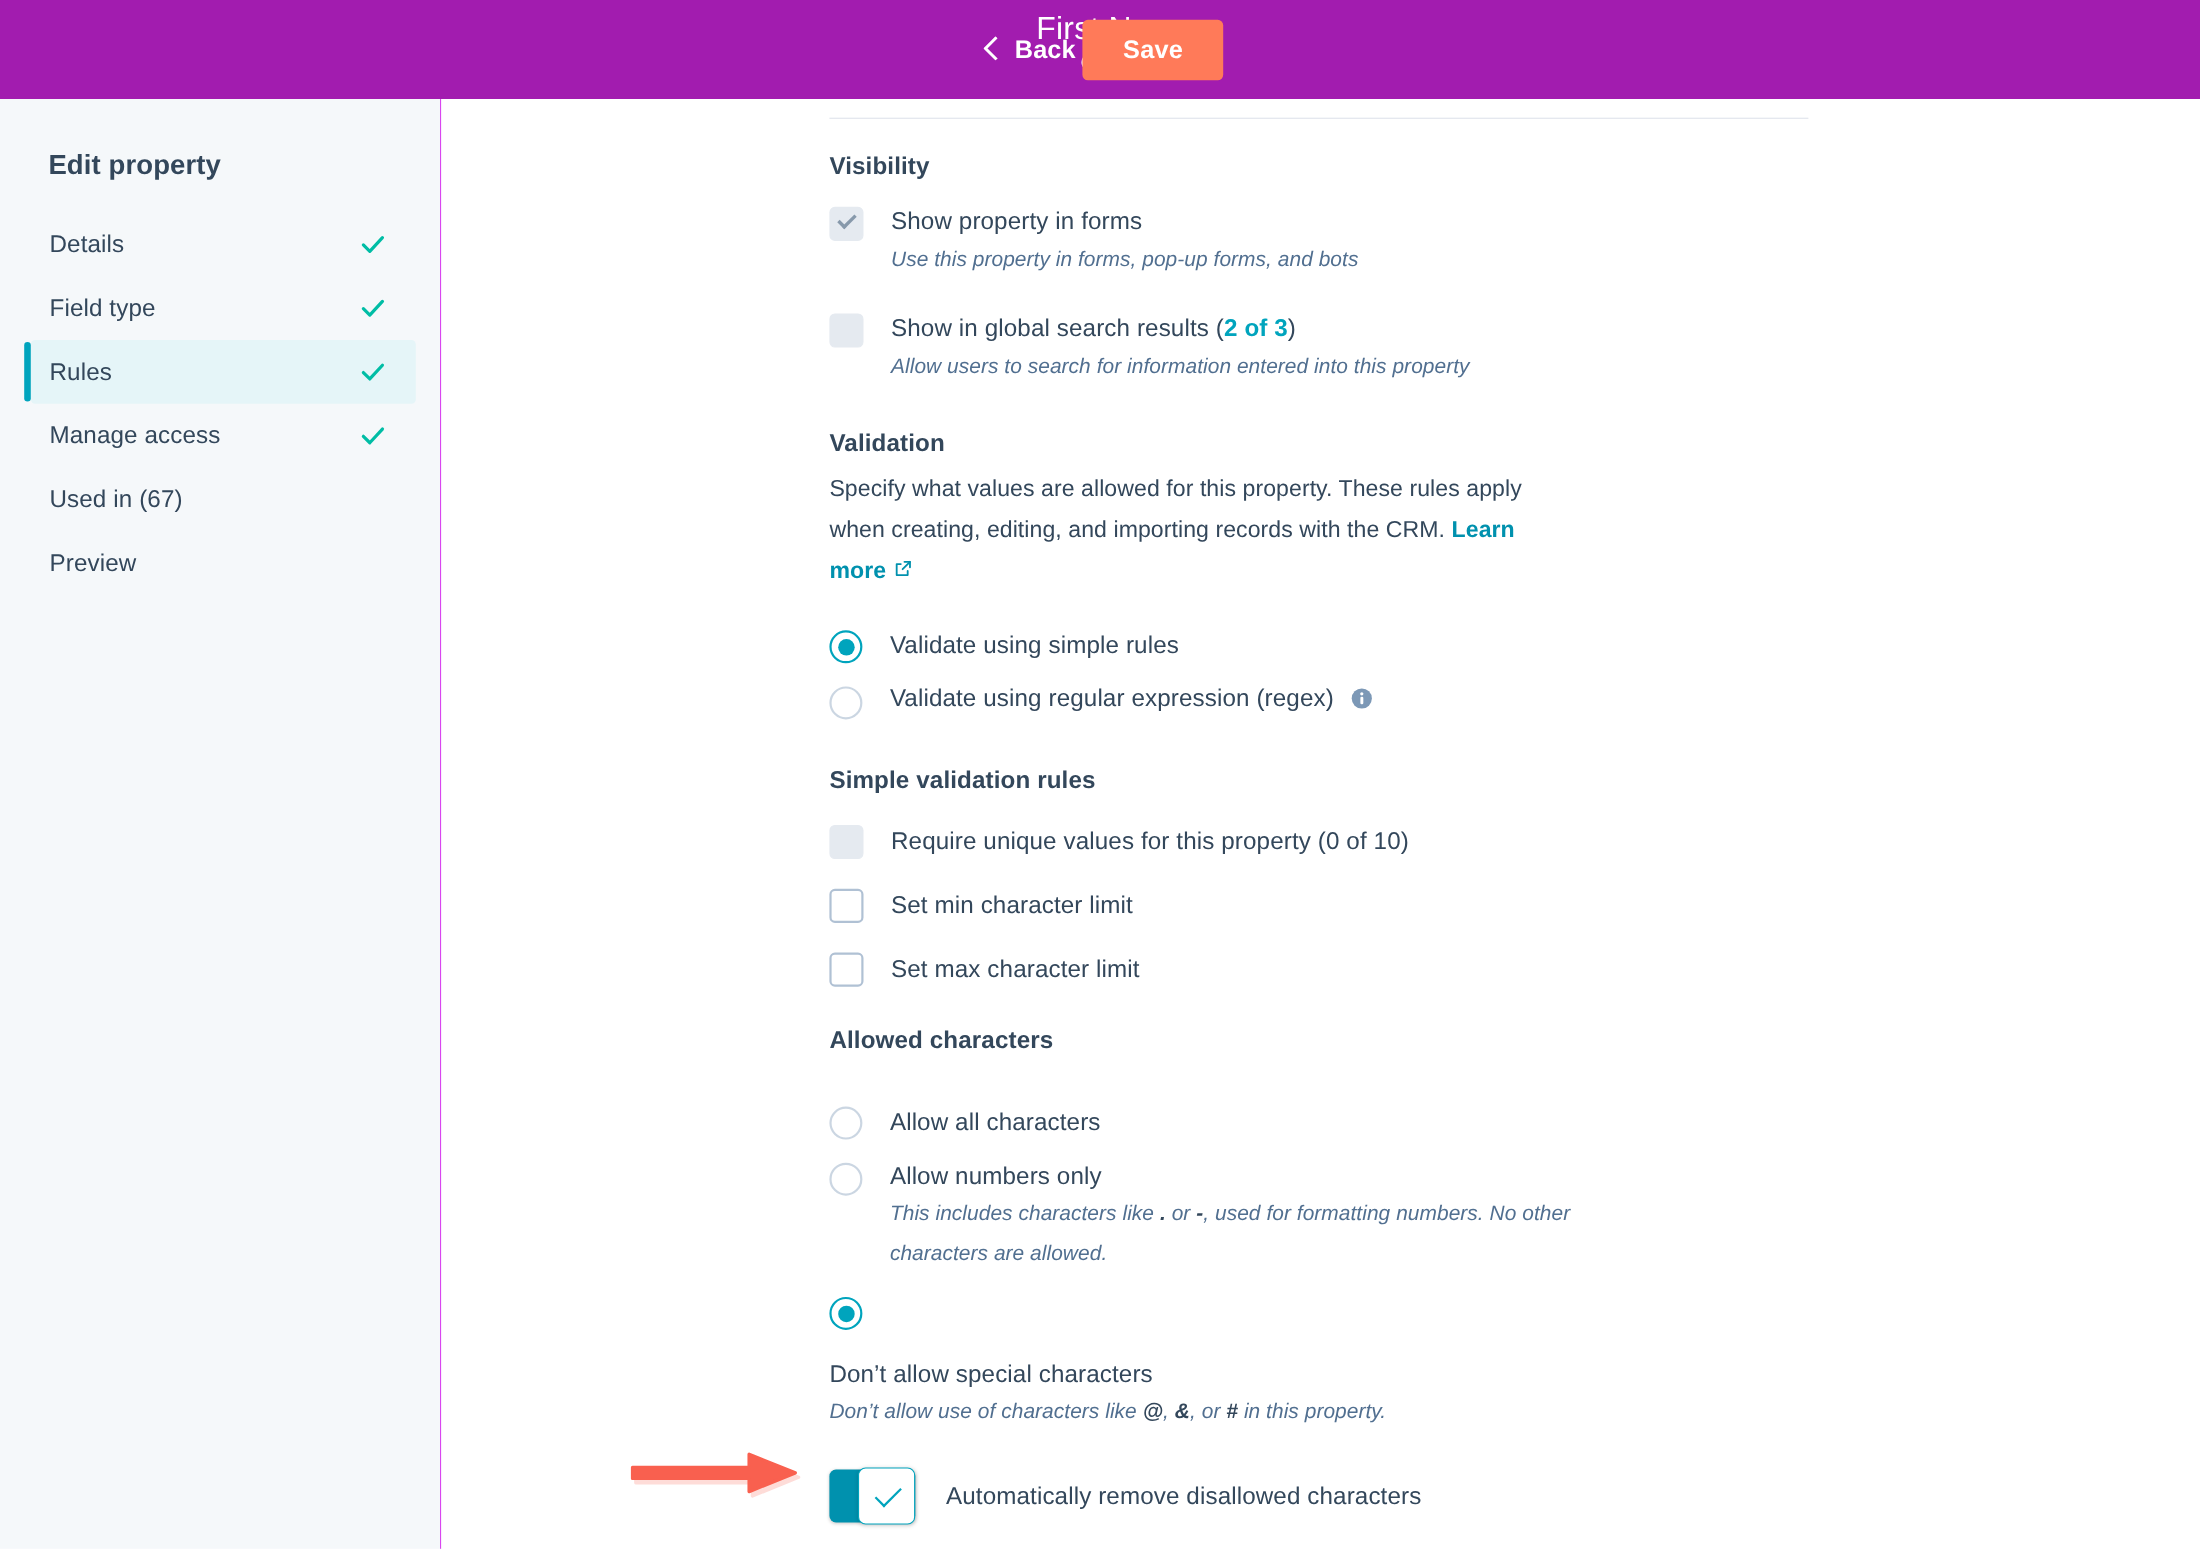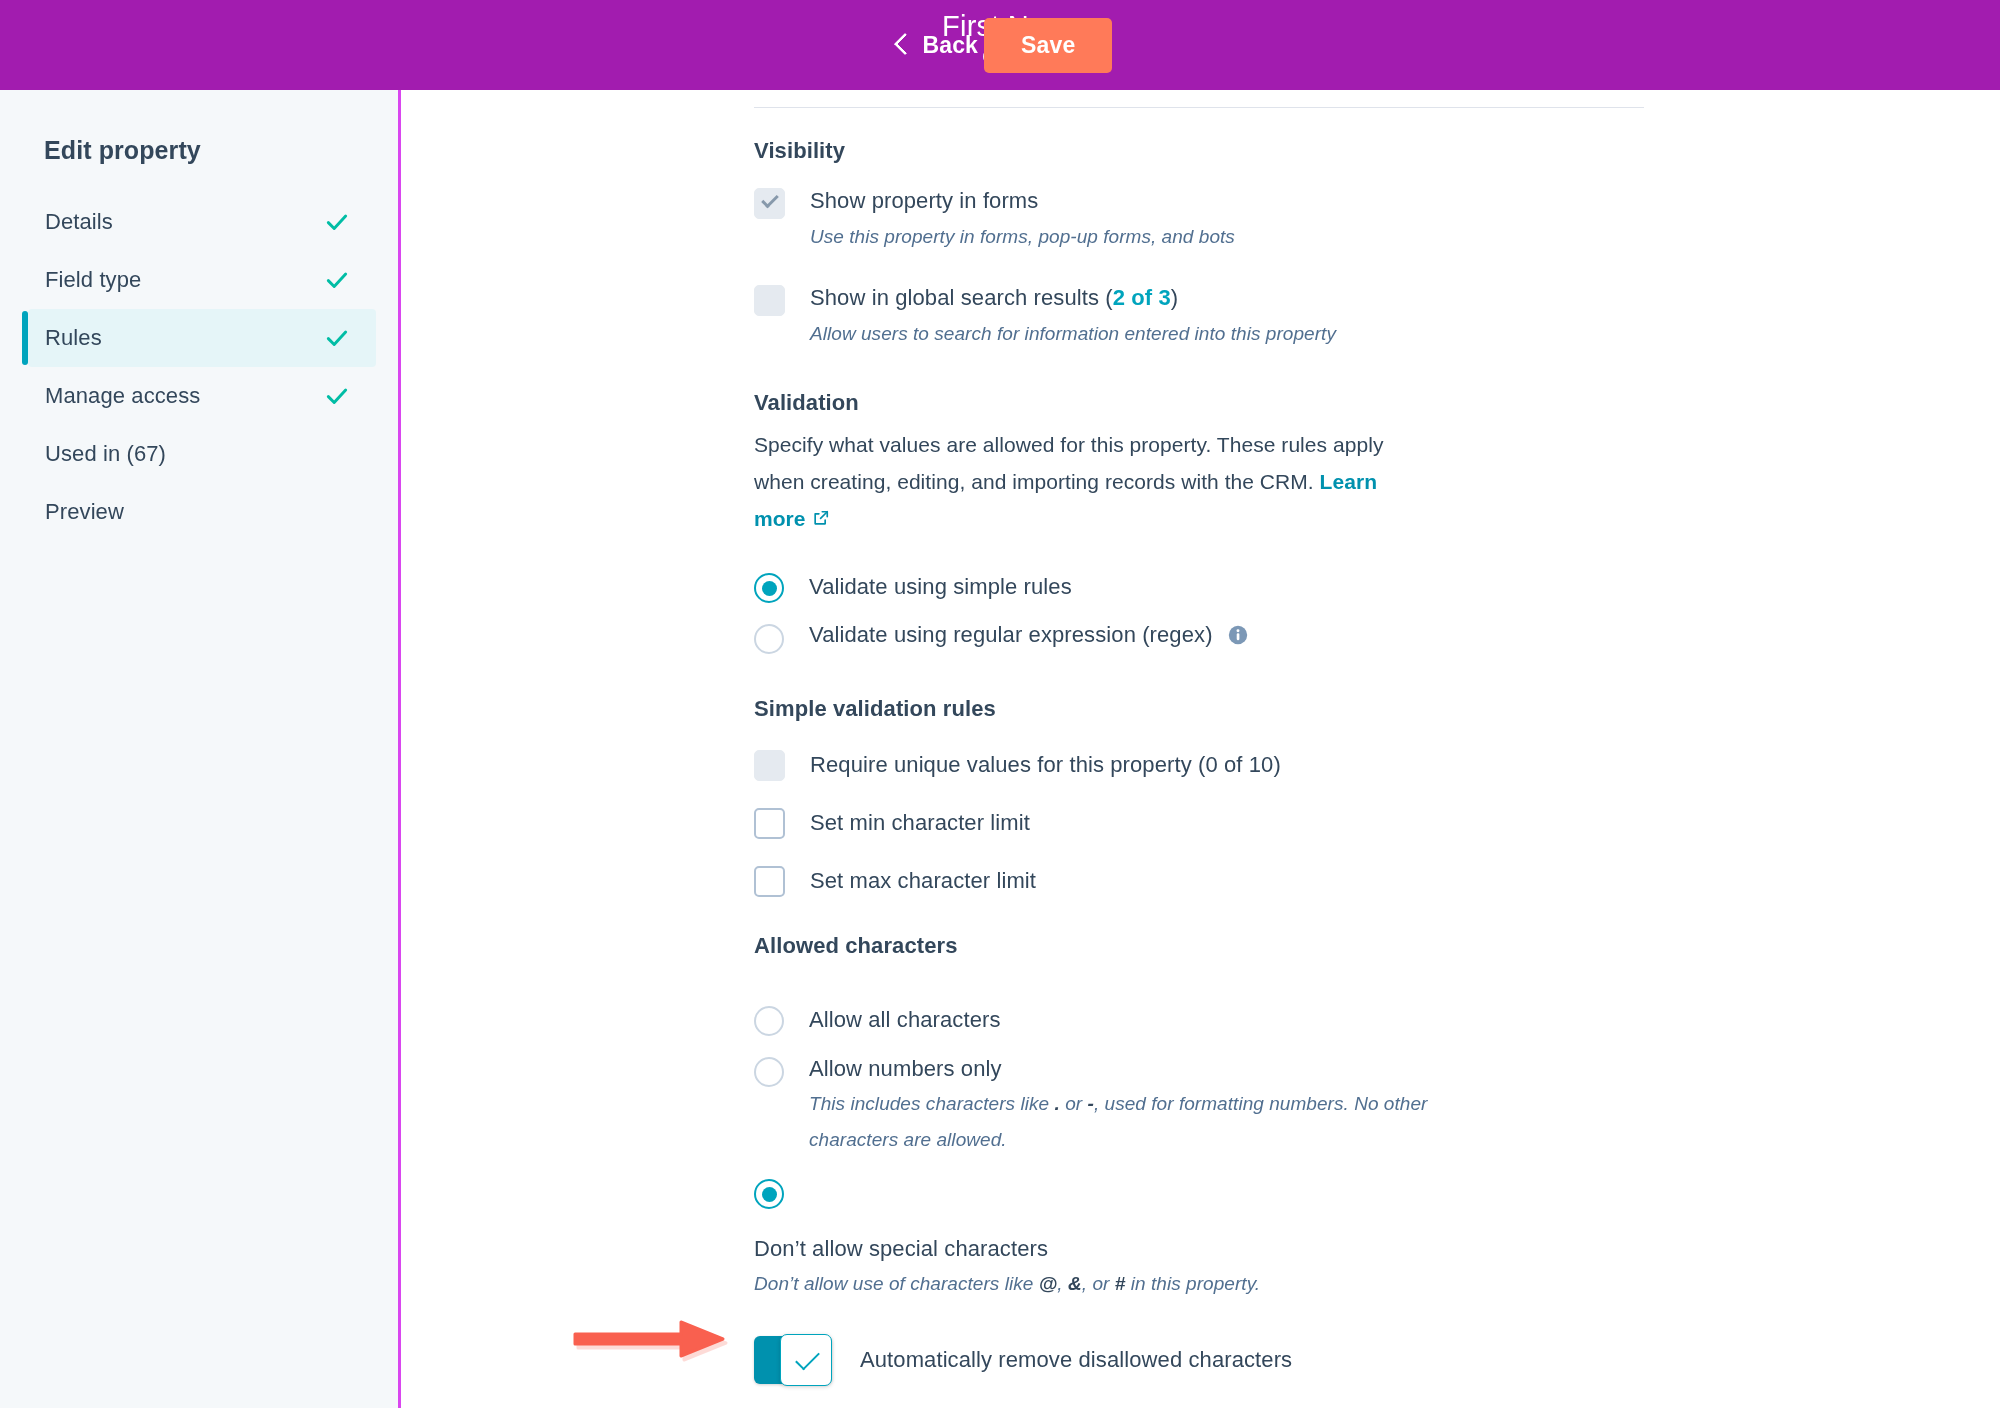--- a/index.html
+++ b/index.html
@@ -86,21 +86,21 @@
     position: relative;
     z-index: 6;
   }
 
   
   .sidebar {
     position: absolute;
     top: 90px; left: 0;
     width: 401px; height: 1318px;
     background: #f5f8fa;
-    border-right: 3px solid #d946ef;
+    border-right: 1px solid #d946ef;
     padding-top: 46px;
   }
   .sidebar-title {
     font-size: 25px;
     font-weight: bold;
     color: #33475b;
     padding-left: 44px;
     margin-bottom: 28px;
     letter-spacing: .1px;
   }

